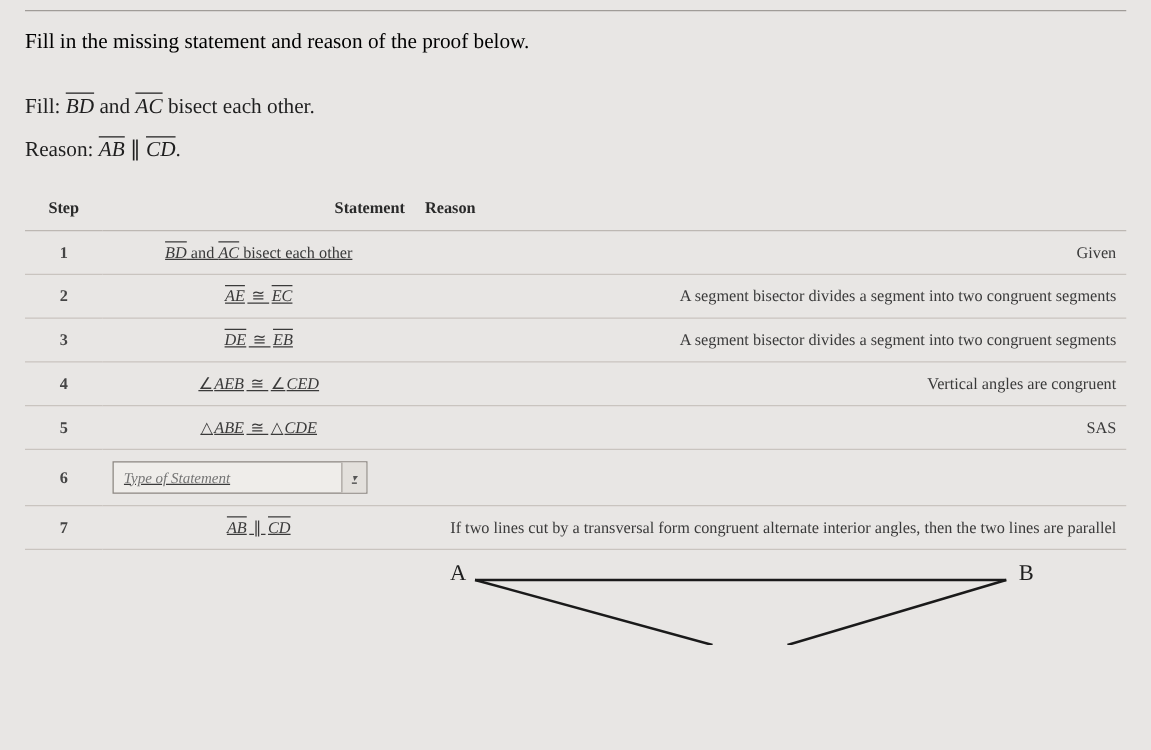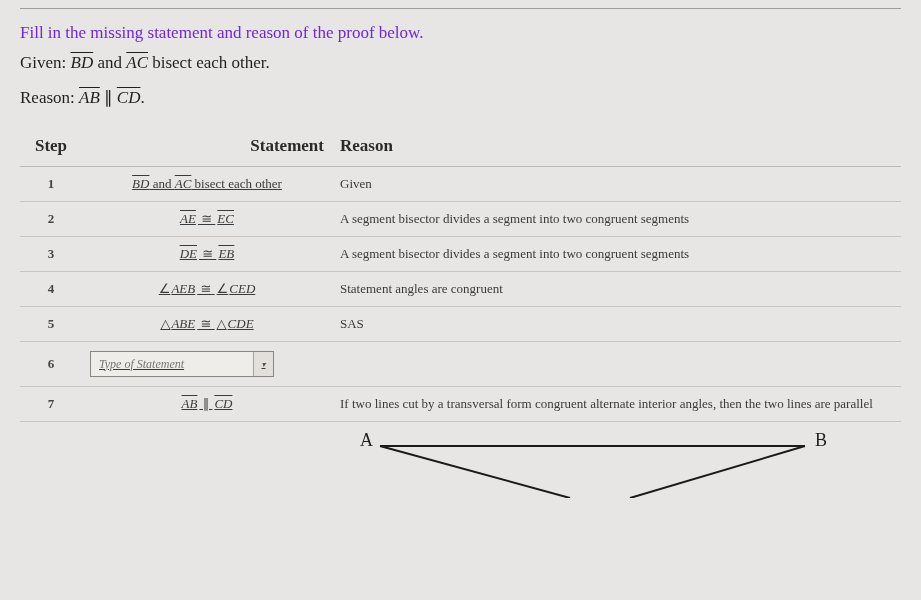--- a/index.html
+++ b/index.html
@@ -11,22 +11,22 @@
     height: 600px;
     overflow: hidden;
     padding: 8px 20px 0 20px;
   }
   .header-sep {
     border-top: 1px solid #a09c98;
     margin-bottom: 14px;
   }
   .instruction {
     font-size: 17px;
-    margin-bottom: 10px;
-    color: #6d28d9;
+    margin-bottom: 32px;
+    color: #000000;
   }
   .given, .prove {
     font-size: 17px;
     margin-bottom: 14px;
     color: #1f1f1f;
   }
   .ovl {
     text-decoration: overline;
     font-style: italic;
   }
@@ -36,53 +36,53 @@
     margin-top: 18px;
     font-size: 13px;
     color: #3a3a3a;
   }
   .proof-table th {
     text-align: left;
     font-weight: bold;
     padding: 10px 8px;
     border-bottom: 1px solid #bdb8b3;
     color: #2a2a2a;
-    font-size: 17px;
+    font-size: 13px;
   }
   .proof-table th.step-col { width: 62px; text-align: center; }
   .proof-table th.stmt-col { width: 250px; text-align: right; }
   .proof-table th.reason-col { text-align: left; }
   .proof-table td {
     padding: 9px 8px;
     border-bottom: 1px solid #c9c4bf;
     vertical-align: middle;
   }
   .proof-table td.step-cell {
     text-align: center;
     font-weight: bold;
     color: #454545;
   }
   .proof-table td.stmt-cell {
     text-align: center;
     font-style: italic;
     text-decoration: underline;
   }
   .proof-table td.reason-cell {
-    text-align: left;
+    text-align: right;
     font-style: normal;
   }
   .cong { font-style: normal; padding: 0 2px; }
   .angle { font-style: normal; padding-right: 1px; }
   .tri   { font-style: normal; padding-right: 1px; }
   .select-wrap {
     display: flex;
     align-items: stretch;
     border: 1px solid #8a8580;
     background: #efedea;
-    width: 184px;
+    width: 204px;
     height: 26px;
   }
   .select-input {
     flex: 1;
     border: none;
     background: transparent;
     font-family: inherit;
     font-size: 12px;
     font-style: italic;
     color: #7e7a75;
@@ -111,21 +111,21 @@
   }
 </style>
 </head>
 <body>
 
 <div class="header-sep"></div>
 
 <p class="instruction">Fill in the missing statement and reason of the proof below.</p>
 
 <p class="given">
-  <span>Given:</span>
+  <span>Fill:</span>
   <span class="ovl">BD</span><span> and </span><span class="ovl">AC</span><span> bisect each other.</span>
 </p>
 
 <p class="prove">
   <span>Reason:</span>
   <span class="ovl">AB</span><span> ∥ </span><span class="ovl">CD</span><span>.</span>
 </p>
 
 <table class="proof-table">
   <thead>
@@ -155,21 +155,21 @@
       <td class="stmt-cell">
         <span class="ovl">DE</span><span class="cong"> ≅ </span><span class="ovl">EB</span>
       </td>
       <td class="reason-cell">A segment bisector divides a segment into two congruent segments</td>
     </tr>
     <tr>
       <td class="step-cell">4</td>
       <td class="stmt-cell">
         <span class="angle">∠</span><span>AEB</span><span class="cong"> ≅ </span><span class="angle">∠</span><span>CED</span>
       </td>
-      <td class="reason-cell">Statement angles are congruent</td>
+      <td class="reason-cell">Vertical angles are congruent</td>
     </tr>
     <tr>
       <td class="step-cell">5</td>
       <td class="stmt-cell">
         <span class="tri">△</span><span>ABE</span><span class="cong"> ≅ </span><span class="tri">△</span><span>CDE</span>
       </td>
       <td class="reason-cell">SAS</td>
     </tr>
     <tr>
       <td class="step-cell">6</td>

